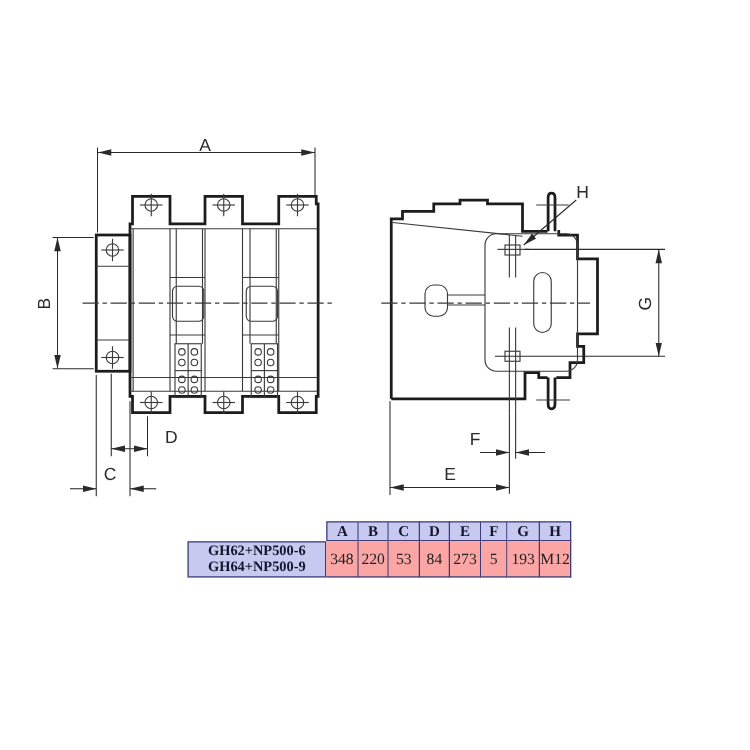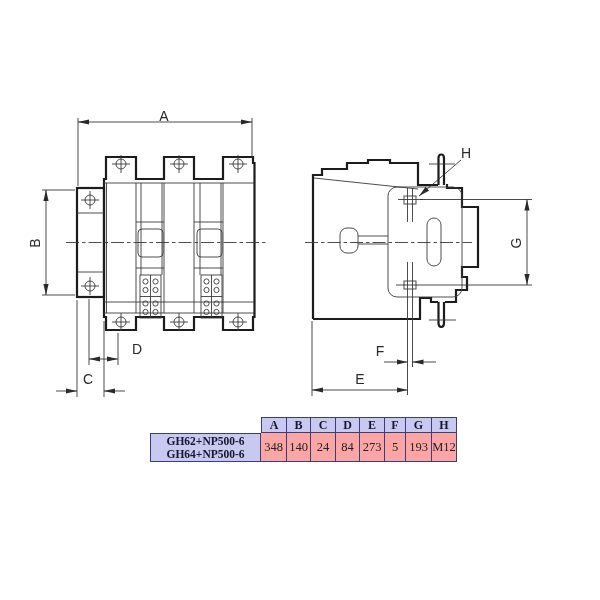--- a/index.html
+++ b/index.html
@@ -247,24 +247,24 @@
     <div class="cell head">B</div>
     <div class="cell head">C</div>
     <div class="cell head">D</div>
     <div class="cell head">E</div>
     <div class="cell head">F</div>
     <div class="cell head">G</div>
     <div class="cell head">H</div>
 
     <div class="cell model">
       <div>GH62+NP500-6</div>
-      <div>GH64+NP500-6</div>
+      <div>GH64+NP500-9</div>
     </div>
     <div class="cell val">348</div>
-    <div class="cell val">140</div>
-    <div class="cell val">24</div>
+    <div class="cell val">220</div>
+    <div class="cell val">53</div>
     <div class="cell val">84</div>
     <div class="cell val">273</div>
     <div class="cell val">5</div>
     <div class="cell val">193</div>
     <div class="cell val">M12</div>
   </div>
 </div>
 
 </body></html>

